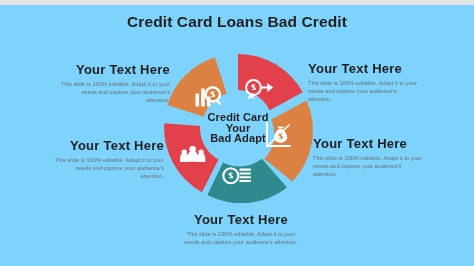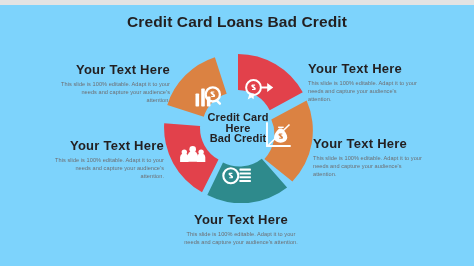--- a/index.html
+++ b/index.html
@@ -191,22 +191,22 @@
           <circle cx="21.3" cy="99.1" r="2.7"></circle>
           <path d="M 17.1 109.0 v -4.6 a 4.2 4.2 0 0 1 8.4 0 v 4.6 z"></path>
           <circle cx="38.1" cy="99.1" r="2.7"></circle>
           <path d="M 33.9 109.0 v -4.6 a 4.2 4.2 0 0 1 8.4 0 v 4.6 z"></path>
         </g>
       </g>
     </svg>
 
     <div class="center-label">
       <div>Credit Card</div>
-      <div>Here</div>
-      <div>Bad Credit</div>
+      <div>Your</div>
+      <div>Bad Adapt</div>
     </div>
   </div>
 
   <div class="callout right-align" id="callout-top-left">
     <div class="c-head">Your Text Here</div>
     <div class="c-body">This slide is 100% editable. Adapt it to your needs and capture your audience's attention.</div>
   </div>
 
   <div class="callout left-align" id="callout-top-right">
     <div class="c-head">Your Text Here</div>

